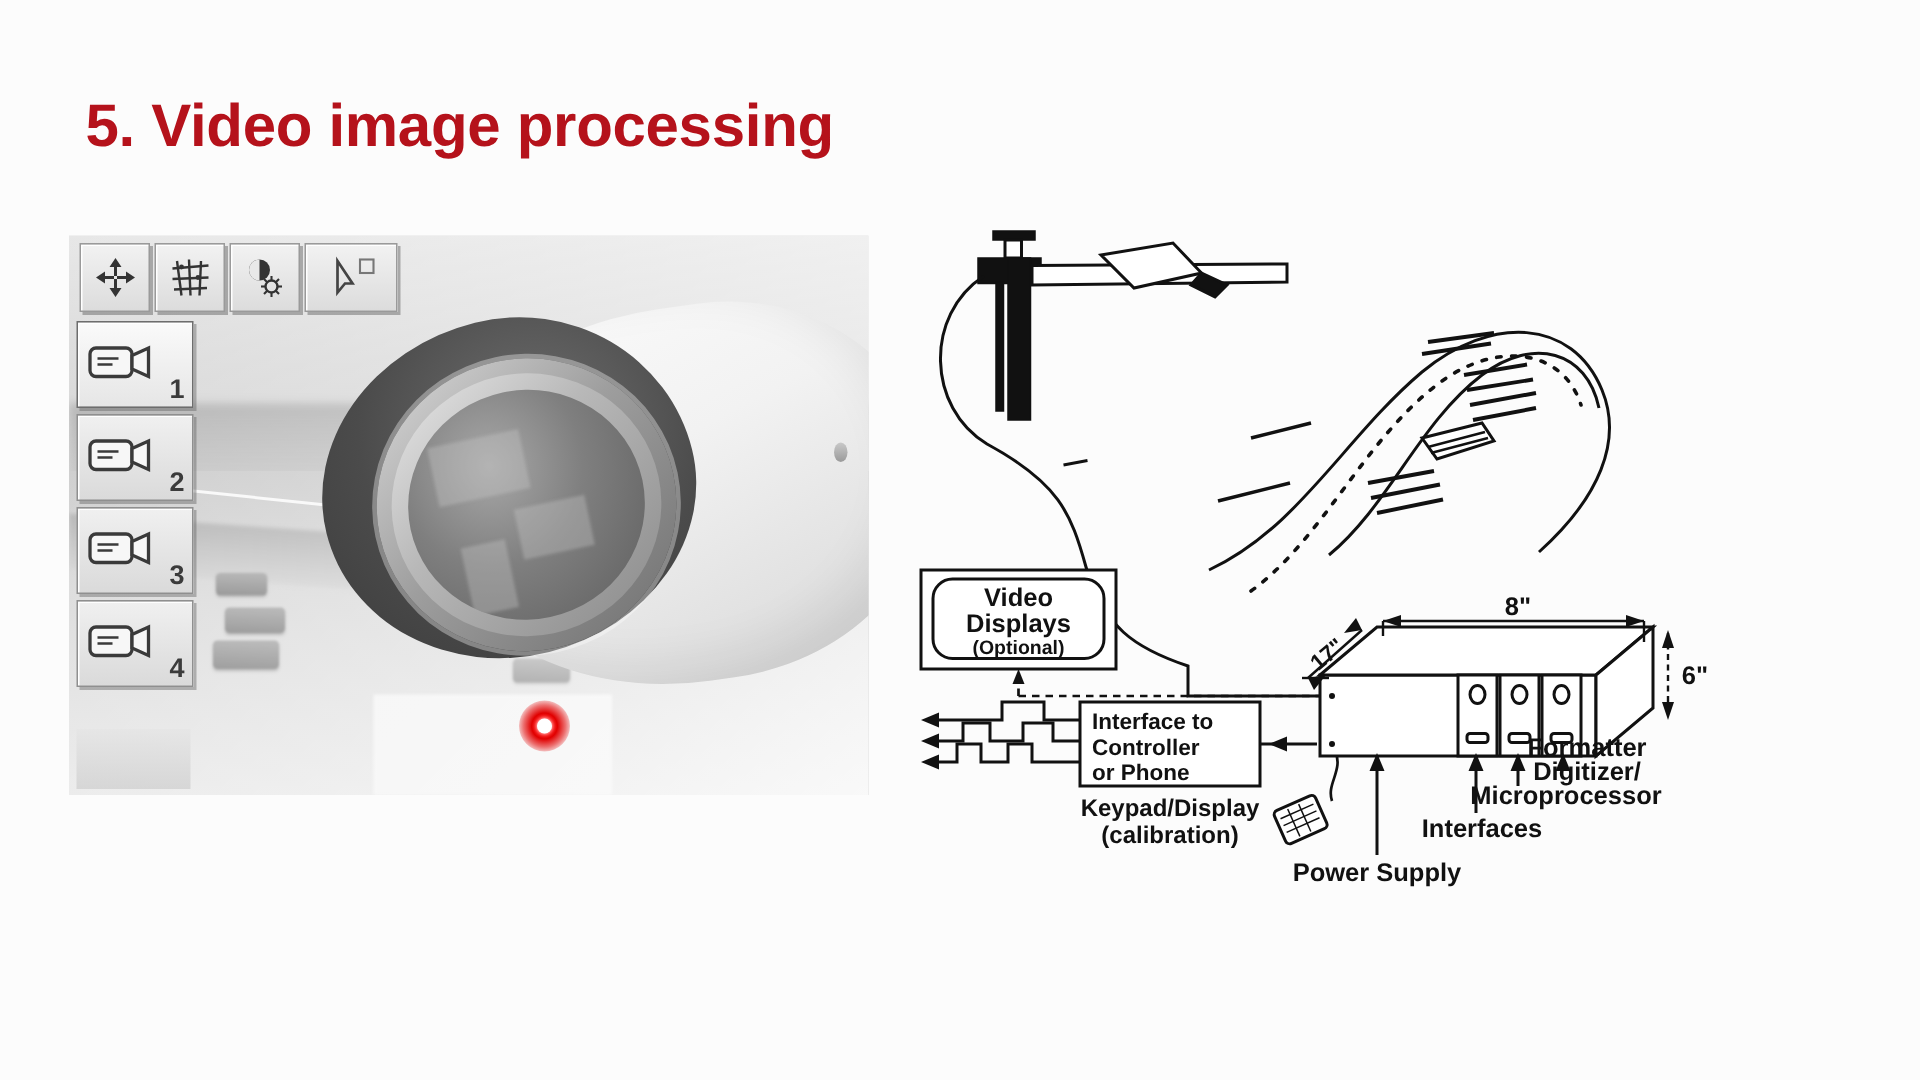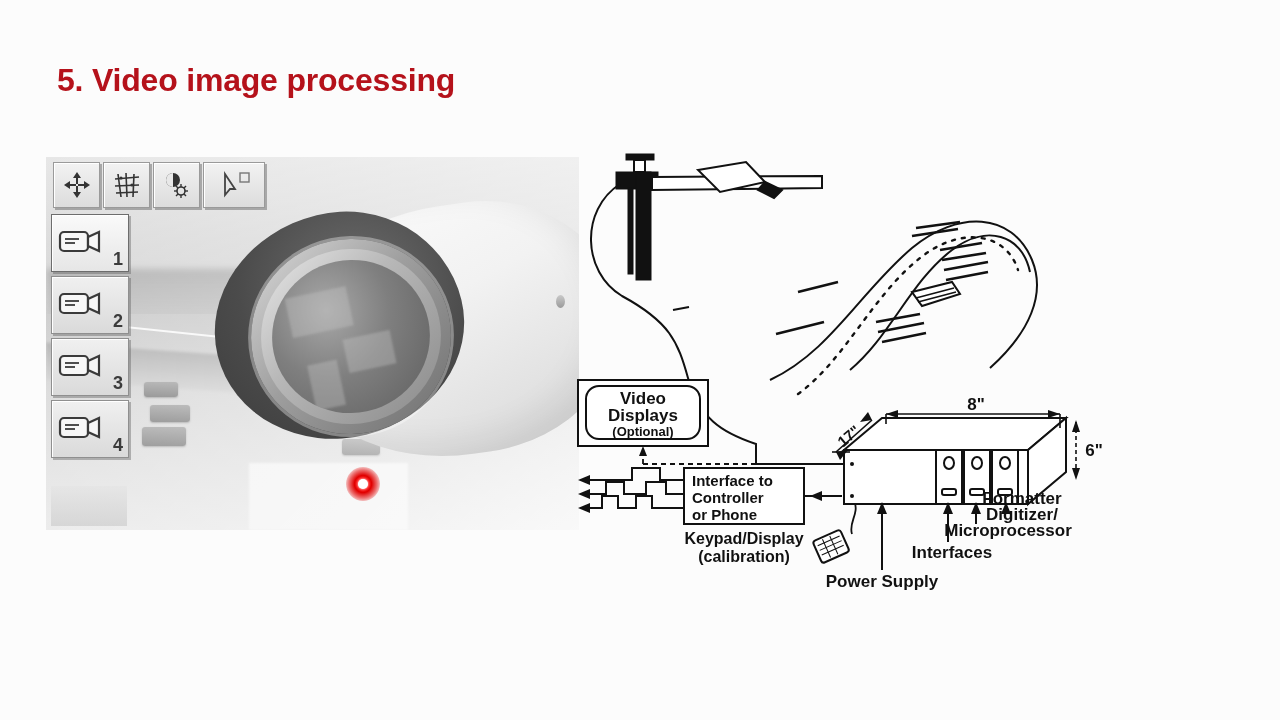--- a/index.html
+++ b/index.html
@@ -17,21 +17,21 @@
     height: 720px;
     background: #fcfcfc;
     overflow: hidden;
   }
 
   
   #slide-title {
     position: absolute;
     left: 57px;
     top: 62px;
-    font-size: 32px;
+    font-size: 40px;
     font-weight: bold;
     color: #b5121b;
     letter-spacing: -0.2px;
     white-space: nowrap;
   }
 
   
   #photo-panel {
     position: absolute;
     left: 46px;
@@ -216,21 +216,21 @@
     left: 5px; bottom: 4px;
     width: 76px; height: 40px;
     background: linear-gradient(180deg,#e5e5e5,#cfcfcf);
     opacity: 0.75;
     z-index: 5;
   }
 
   
   #diagram-panel {
     position: absolute;
-    left: 560px; top: 132px;
+    left: 596px; top: 132px;
     width: 560px; height: 460px;
   }
   #diagram-svg { display: block; width: 100%; height: 100%; }
   .dg-txt {
     font-family: "Liberation Sans", sans-serif;
     font-weight: bold;
     fill: #111;
   }
 </style>
 </head>

